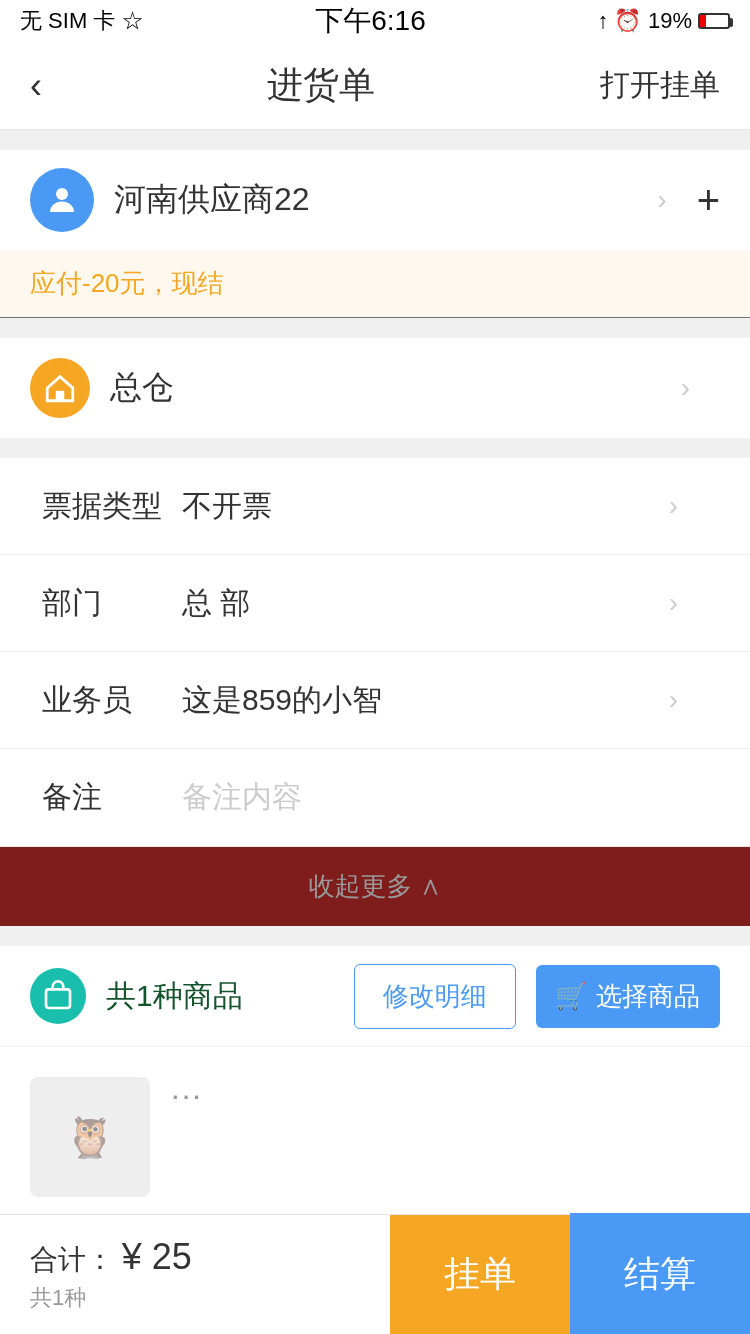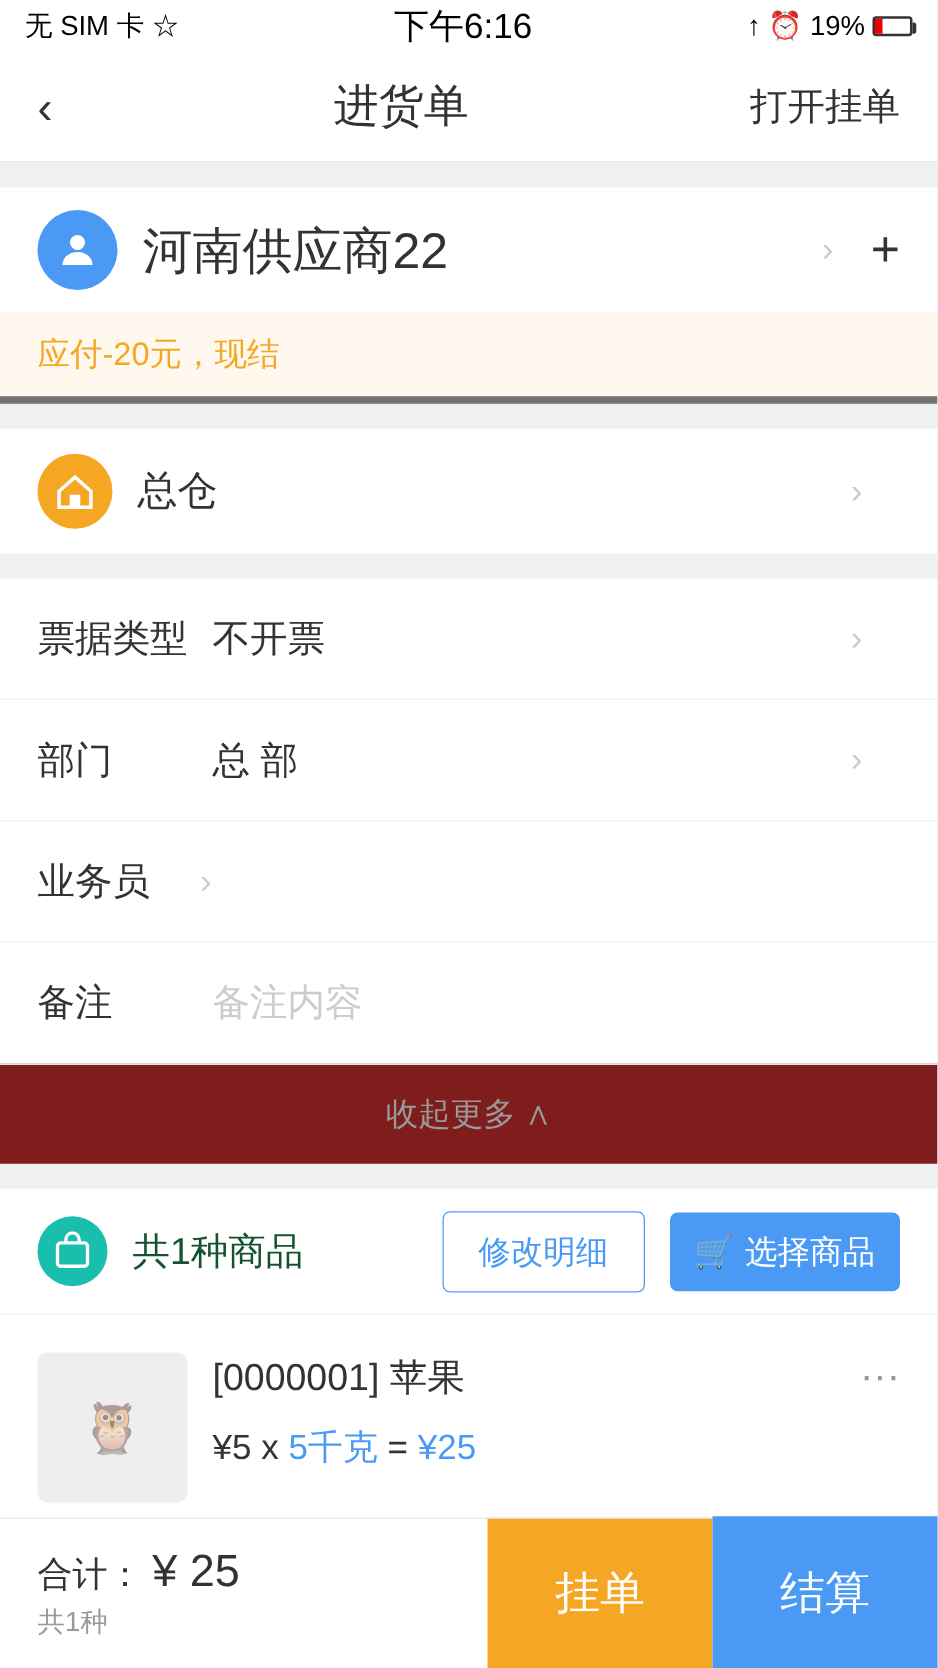--- a/index.html
+++ b/index.html
@@ -75,41 +75,41 @@
       background: #4a9af5;
       display: flex;
       align-items: center;
       justify-content: center;
       margin-right: 20px;
       flex-shrink: 0;
     }
     .supplier-avatar svg { width: 36px; height: 36px; fill: #fff; }
     .supplier-name {
       flex: 1;
-      font-size: 40px;
+      font-size: 32px;
       color: #333;
     }
     .chevron-right {
       color: #ccc;
       font-size: 28px;
       margin-right: 30px;
     }
     .supplier-add {
       font-size: 40px;
       color: #333;
       font-weight: 300;
     }
 
     
     .notice-bar {
       background: #fff8ee;
       padding: 16px 30px;
       font-size: 26px;
       color: #f5a623;
-      border-bottom: 6px solid #737373;
+      border-bottom: 1px solid #737373;
     }
 
     
     .warehouse-row {
       background: #fff;
       display: flex;
       align-items: center;
       padding: 0 30px;
       height: 100px;
       margin-top: 20px;
@@ -134,21 +134,21 @@
     }
 
     
     .form-section {
       background: #fff;
       margin-top: 20px;
     }
     .form-row {
       display: flex;
       align-items: center;
-      padding: 0 30px;
+      padding: 0 42px;
       height: 97px;
       border-bottom: 1px solid #f0f0f0;
     }
     .form-row:last-child { border-bottom: none; }
     .form-label {
       font-size: 30px;
       color: #333;
       width: 130px;
       flex-shrink: 0;
     }
@@ -389,20 +389,21 @@
   </div>
 
   <div class="form-row">
     <div class="form-label">部门</div>
     <div class="form-value">总 部</div>
     <div class="chevron-right">›</div>
   </div>
 
   <div class="form-row">
     <div class="form-label">业务员</div>
+    <div class="form-value">这是859的小智</div>
     <div class="chevron-right">›</div>
   </div>
 
   <div class="form-row">
     <div class="form-label">备注</div>
     <div class="form-value placeholder">备注内容</div>
   </div>
 </div>
 
 <div class="collapse-row">
@@ -420,30 +421,20 @@
   <button class="btn-modify">修改明细</button>
   <button class="btn-select">
     <span>🛒</span>
     <span>选择商品</span>
   </button>
 </div>
 
 <div class="product-item">
   <div class="product-thumb">
     <span class="owl-logo">🦉</span>
-  </div>
-  <div class="product-info">
-    <div class="product-name">[0000001] 苹果</div>
-    <div class="product-price">
-      <span>¥5</span>
-      <span> x </span>
-      <span class="highlight">5千克</span>
-      <span> = </span>
-      <span class="highlight">¥25</span>
-    </div>
   </div>
   <div class="product-more">···</div>
 </div>
 
 <div style="height:140px;"></div>
 
 <div class="bottom-bar">
   <div class="bottom-total">
     <div>
       <span class="total-label">合计：</span>

